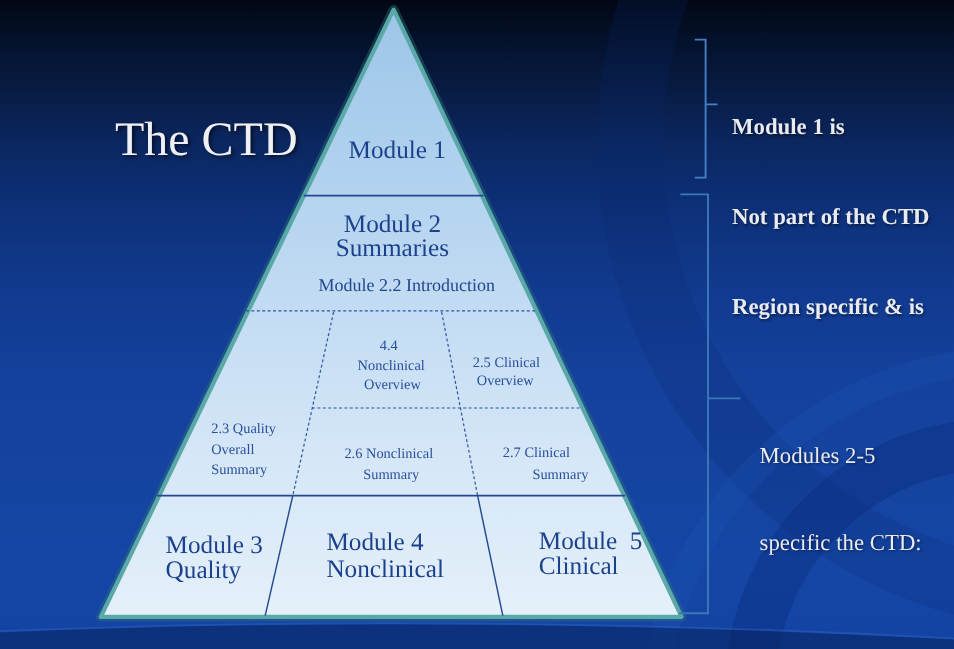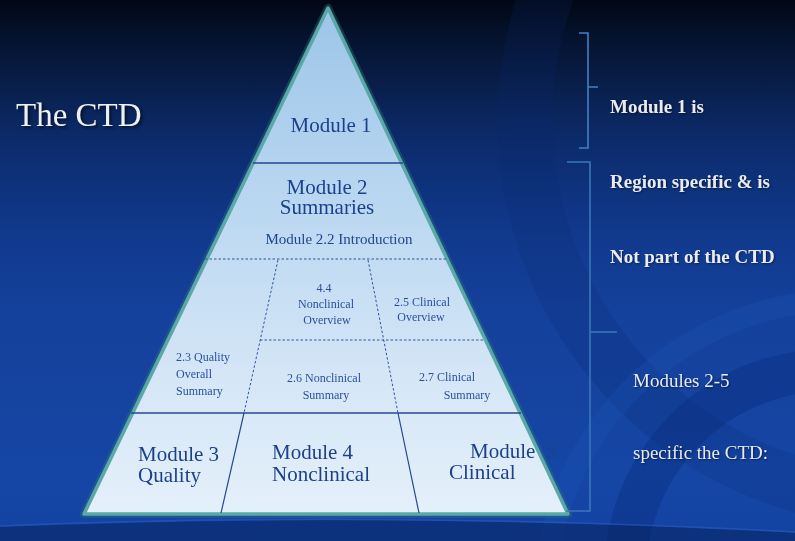--- a/index.html
+++ b/index.html
@@ -13,22 +13,22 @@
       #0d3078 32%, #113a8e 44%, #14419c 58%, #15439f 72%,
       #1546a6 88%, #1343a2 100%);
   }
   svg{position:absolute;left:0;top:0;}
   .cline{position:absolute;transform:translate(-50%,-50%);white-space:pre;line-height:1;}
   .lline{position:absolute;transform:translateY(-50%);white-space:pre;line-height:1;}
   .f-lg{font-size:21px;color:#1c418c;}
   .f-md{font-size:15px;color:#20468f;}
   .f-sm{font-size:12px;color:#29509c;}
   .title-block{
-    position:absolute;left:16px;top:97px;width:220px;
-    text-align:left;font-size:33px;line-height:37px;color:#eef0f4;
+    position:absolute;left:28px;top:97px;width:220px;
+    text-align:right;font-size:40px;line-height:37px;color:#eef0f4;
     text-shadow:2px 2px 3px rgba(0,0,0,.55);
   }
   .note{
     position:absolute;font-size:19px;line-height:25px;color:#e9ebf1;
     text-shadow:1px 1px 2px rgba(0,0,0,.45);white-space:pre;
   }
   .note-1{left:610px;top:44px;font-weight:bold;}
   .note-2{left:633px;top:321px;line-height:24px;}
 </style>
 </head>
@@ -99,27 +99,27 @@
 
   <div class="cline f-sm" style="left:447px;top:377px;text-align:right;">2.7 Clinical</div>
   <div class="cline f-sm" style="left:467px;top:395px;">Summary</div>
 
   <div class="lline f-lg" style="left:138px;top:454px;">Module 3</div>
   <div class="lline f-lg" style="left:138px;top:475px;">Quality</div>
 
   <div class="lline f-lg" style="left:272px;top:452px;">Module 4</div>
   <div class="lline f-lg" style="left:272px;top:474px;">Nonclinical</div>
 
-  <div class="lline f-lg" style="left:470px;top:451px;">Module  5</div>
+  <div class="lline f-lg" style="left:449px;top:451px;">Module  5</div>
   <div class="lline f-lg" style="left:449px;top:472px;">Clinical</div>
 
   <div class="note note-1">
     <div>Module 1 is</div>
+    <div>Not part of the CTD</div>
     <div>Region specific &amp; is</div>
-    <div>Not part of the CTD</div>
   </div>
 
   <div class="note note-2">
     <div>Modules 2-5</div>
     <div>specific the CTD:</div>
     
     
     
   </div>
 

